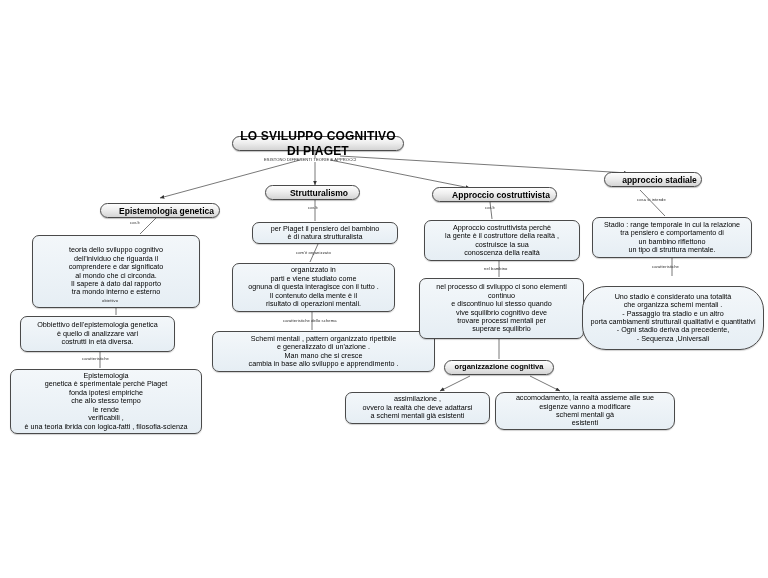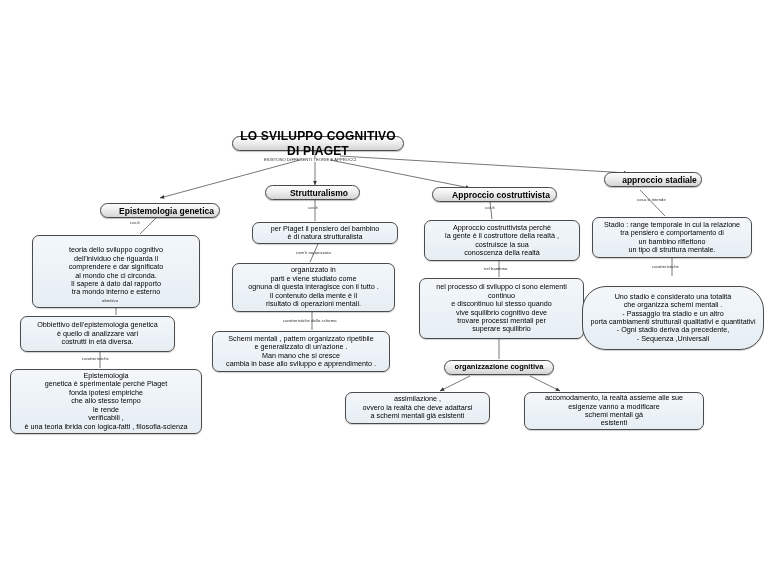--- a/index.html
+++ b/index.html
@@ -166,21 +166,21 @@
 
   <div class="node detail" style="left:232px; top:263px; width:163px; height:49px;">
     <span class="txt">organizzato in
 parti e viene studiato come
 ognuna di questa interagisce con il tutto .
 Il contenuto della mente è il
 risultato di operazioni mentali.</span>
   </div>
   <div class="linklabel" style="left:283px; top:318px;">caratteristiche dello schema</div>
 
-  <div class="node detail" style="left:212px; top:331px; width:178px; height:41px;">
+  <div class="node detail" style="left:212px; top:331px; width:223px; height:41px;">
     <span class="txt">Schemi mentali , pattern organizzato ripetibile
 e generalizzato di un'azione .
 Man mano che si cresce
 cambia in base allo sviluppo e apprendimento .</span>
   </div>
 
   <div class="node concept branch" style="left:432px; top:187px; width:125px; height:15px;">
     <span class="txt">Approccio costruttivista</span>
   </div>
   <div class="linklabel" style="left:485px; top:205px;">cos'è</div>
@@ -205,21 +205,21 @@
   <div class="node concept sub" style="left:444px; top:360px; width:110px; height:15px;">
     <span class="txt">organizzazione cognitiva</span>
   </div>
 
   <div class="node detail" style="left:345px; top:392px; width:145px; height:32px;">
     <span class="txt">assimilazione ,
 ovvero la realtà che deve adattarsi
 a schemi mentali già esistenti</span>
   </div>
 
-  <div class="node detail" style="left:524px; top:392px; width:180px; height:38px;">
+  <div class="node detail" style="left:495px; top:392px; width:180px; height:38px;border-radius:9px;">
     <span class="txt">accomodamento, la realtà assieme alle sue
 esigenze vanno a modificare
 schemi mentali gà
 esistenti</span>
   </div>
 
   <div class="node concept branch" style="left:604px; top:172px; width:98px; height:15px;">
     <span class="txt">approccio stadiale</span>
   </div>
   <div class="linklabel" style="left:637px; top:197px;">cosa si intende</div>

